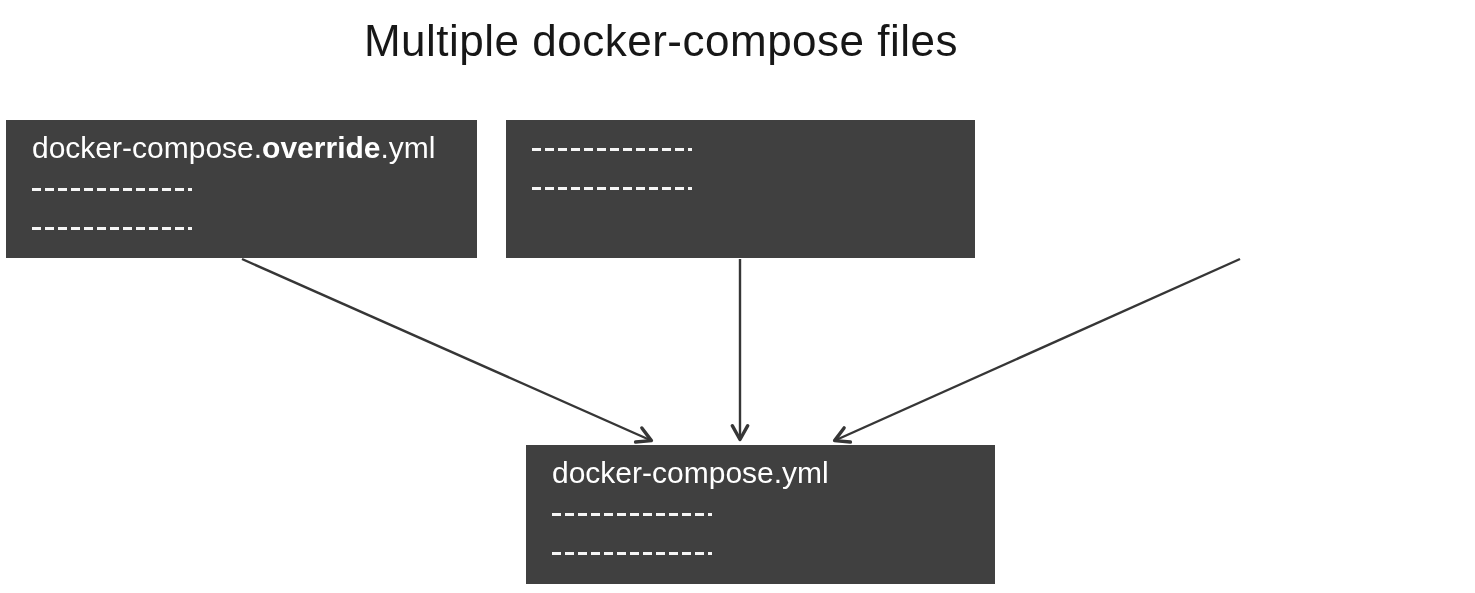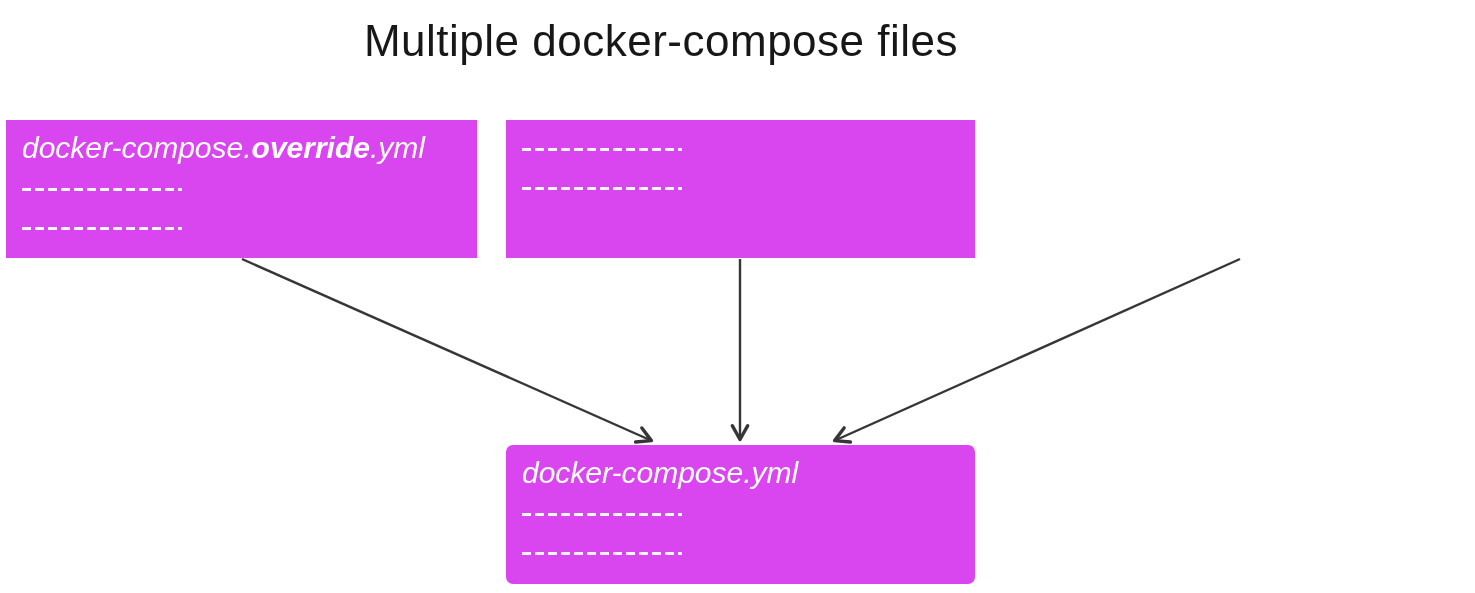--- a/index.html
+++ b/index.html
@@ -21,30 +21,29 @@
     left: 0;
     width: 100%;
     text-align: center;
     font-size: 44px;
     font-weight: 300;
     color: #171717;
     letter-spacing: 0.5px;
   }
   .node {
     position: absolute;
-    background: #d946ef;
+    background: #404040;
     color: #ffffff;
     box-sizing: border-box;
-    padding: 8px 16px 0 16px;
-    font-style: italic;
+    padding: 8px 16px 0 26px;
   }
   .node-override { left: 6px;    top: 120px; width: 471px; height: 138px; }
   .node-prod     { left: 506px;  top: 120px; width: 469px; height: 138px; }
   .node-staging  { left: 1005px; top: 120px; width: 470px; height: 138px; }
-  .node-base     { left: 506px;  top: 445px; width: 469px; height: 139px; border-radius: 7px; }
+  .node-base     { left: 526px;  top: 445px; width: 469px; height: 139px; }
   .node .filename {
     font-size: 30px;
     font-weight: 300;
     line-height: 40px;
     white-space: nowrap;
   }
   .node .filename b {
     font-weight: 700;
   }
   .dash-line {

